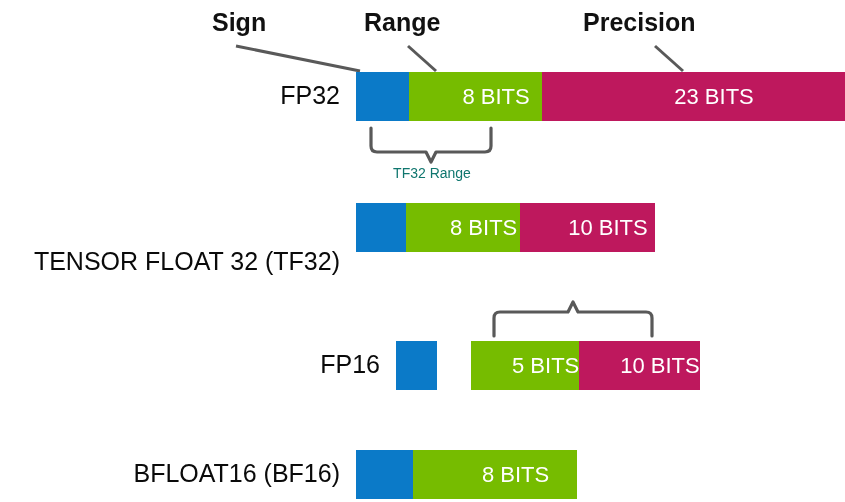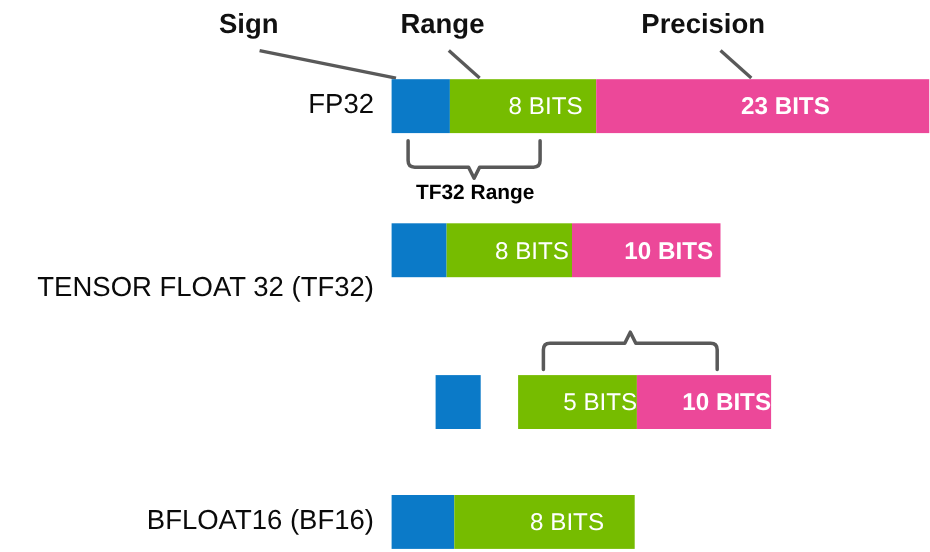--- a/index.html
+++ b/index.html
@@ -25,21 +25,21 @@
   
   .callout-label {
     position: absolute;
     font-size: 25px;
     font-weight: bold;
     color: #111111;
     white-space: nowrap;
     letter-spacing: 0px;
     line-height: 1;
   }
-  #label-sign      { left: 199px; top: 10px; }
+  #label-sign      { left: 212px; top: 10px; }
   #label-range     { left: 364px; top: 10px; }
   #label-precision { left: 583px; top: 10px; }
 
   
   .row-name {
     position: absolute;
     font-size: 25px;
     font-weight: normal;
     color: #0a0a0a;
     white-space: nowrap;
@@ -64,21 +64,21 @@
     justify-content: center;
     color: #ffffff;
     font-size: 22px;
     font-weight: normal;
     white-space: nowrap;
     line-height: 1;
     padding-left: 41px;
   }
   .seg-sign  { background: #0B7AC8; }
   .seg-range { background: #76BC00; }
-  .seg-prec  { background: #ec4899; font-weight: bold; }
+  .seg-prec  { background: #be185d; }
 
   #bar-fp32 { left: 356px; top: 72px;  width: 489px; }
   #bar-fp32 .seg-sign  { width: 16px; }
   #bar-fp32 .seg-range { width: 123px; }
   #bar-fp32 .seg-prec  { width: 350px; }
 
   #bar-tf32 { left: 356px; top: 203px; width: 299px; }
   #bar-tf32 .seg-sign  { width: 16px; }
   #bar-tf32 .seg-range { width: 123px; }
   #bar-tf32 .seg-prec  { width: 160px; }
@@ -93,23 +93,23 @@
   #bar-bf16 .seg-range { width: 123px; }
   #bar-bf16 .seg-prec  { width: 100px; }
 
   
   .leader { position: absolute; }
 
   
   .bracket-svg { position: absolute; }
   .bracket-label {
     position: absolute;
-    font-size: 19px;
-    font-weight: bold;
-    color: #000000;
+    font-size: 14px;
+    font-weight: normal;
+    color: #0f766e;
     white-space: nowrap;
     text-align: center;
     line-height: 1;
   }
   #bracket-range-label     { left: 352px; top: 166px; width: 160px; }
   #bracket-precision-label { left: 494px; top: 274px; width: 162px; }
 </style>
 </head>
 <body>
 
@@ -144,20 +144,21 @@
   <div class="bar" id="bar-tf32">
     <div class="seg seg-sign"></div>
     <div class="seg seg-range">8 BITS</div>
     <div class="seg seg-prec">10 BITS</div>
   </div>
 
   <svg class="bracket-svg" style="left:489px; top:300px;" width="174" height="40">
     <path d="M 5 36 L 5 18 Q 5 12 11 12 L 79 12 L 84 2 L 89 12 L 157 12 Q 163 12 163 18 L 163 36" fill="none" stroke="#595959" stroke-width="3.2" stroke-linecap="round" stroke-linejoin="round"></path>
   </svg>
 
+  <div class="row-name" id="name-fp16">FP16</div>
   <div class="bar" id="bar-fp16">
     <div class="seg seg-sign"></div>
     <div class="seg seg-range">5 BITS</div>
     <div class="seg seg-prec">10 BITS</div>
   </div>
 
   <div class="row-name" id="name-bf16">BFLOAT16 (BF16)</div>
   <div class="bar" id="bar-bf16">
     <div class="seg seg-sign"></div>
     <div class="seg seg-range">8 BITS</div>

